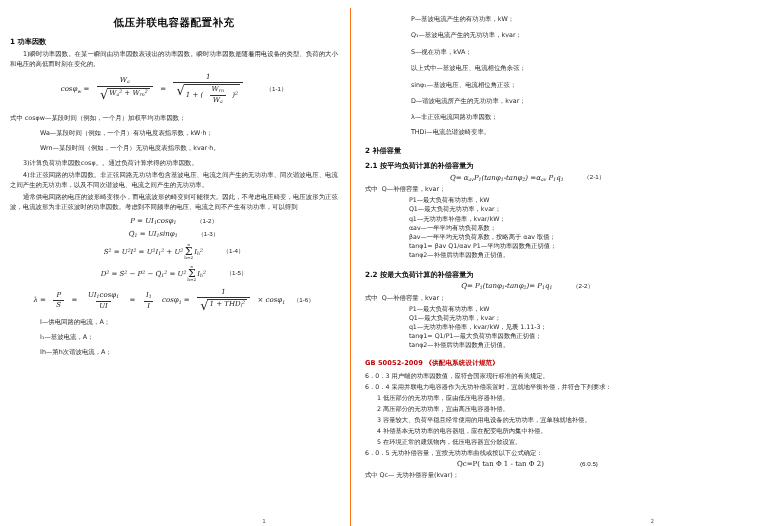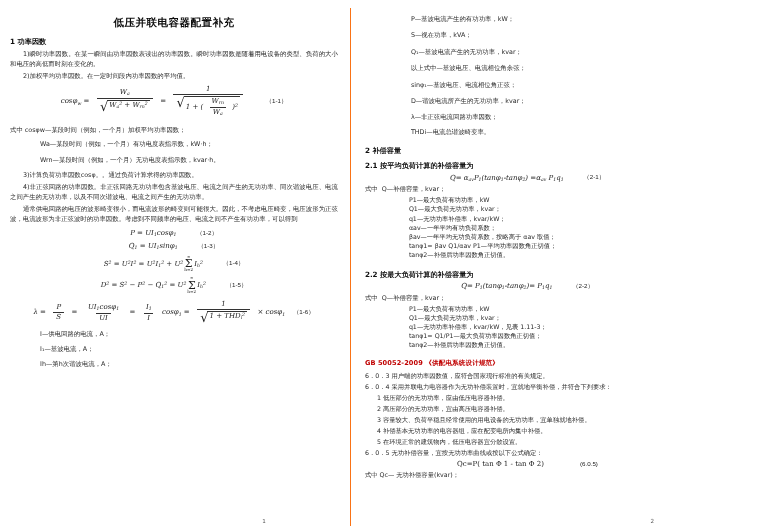--- a/index.html
+++ b/index.html
@@ -110,21 +110,20 @@
 <div class="spread">
 
   <div class="page page-left">
 
     <div class="doc-title">低压并联电容器配置补充</div>
 
     <div class="h1">1 功率因数</div>
 
     <div class="p p-ind"><span>1)瞬时功率因数。在某一瞬间由功率因数表读出的功率因数。瞬时功率因数是随着用电设备的类型、负荷的大小和电压的高低而时刻在变化的。</span></div>
 
-    <div class="p p-ind"><span>2)加权平均功率因数。在一定时间段内功率因数的平均值。</span></div>
 
     <div class="formula-row">
       <span class="fml">
         cos<i>φ</i><sub>w</sub>&nbsp;=&nbsp;
         <span class="frac">
           <span class="num"><i>W</i><sub>a</sub></span>
           <span class="den">
             <span class="sqrt">
                 <span class="radic">√</span>
                 <span class="under"><i>W</i><sub>a</sub><sup>2</sup>&nbsp;+&nbsp;<i>W</i><sub>rn</sub><sup>2</sup></span>
@@ -225,22 +224,22 @@
     <div class="defn">Ih—第h次谐波电流，A；</div>
 
     <div class="pagenum pagenum-l">1</div>
   </div>
 
   <div class="gutter"></div>
 
   <div class="page page-right">
 
     <div class="defn-r" style="margin-top:0">P—基波电流产生的有功功率，kW；</div>
+    <div class="defn-r">Q₁—基波电流产生的无功功率，kvar；</div>
     <div class="defn-r">S—视在功率，kVA；</div>
-    <div class="defn-r">Q₁—基波电流产生的无功功率，kvar；</div>
     <div class="defn-r">以上式中—基波电压、电流相位角余弦；</div>
     <div class="defn-r">sinφ₁—基波电压、电流相位角正弦；</div>
     <div class="defn-r">D—谐波电流所产生的无功功率，kvar；</div>
     <div class="defn-r" style="margin:4px 0 4px 46px">λ—非正弦电流回路功率因数；</div>
     <div class="defn-r" style="margin:4px 0 4px 46px">THDi—电流总谐波畸变率。</div>
 
     <div class="h1" style="margin-top:9px">2 补偿容量</div>
     <div class="h2">2.1 按平均负荷计算的补偿容量为</div>
 
     <div class="formula-row" style="margin:2px 0 1px 0">

